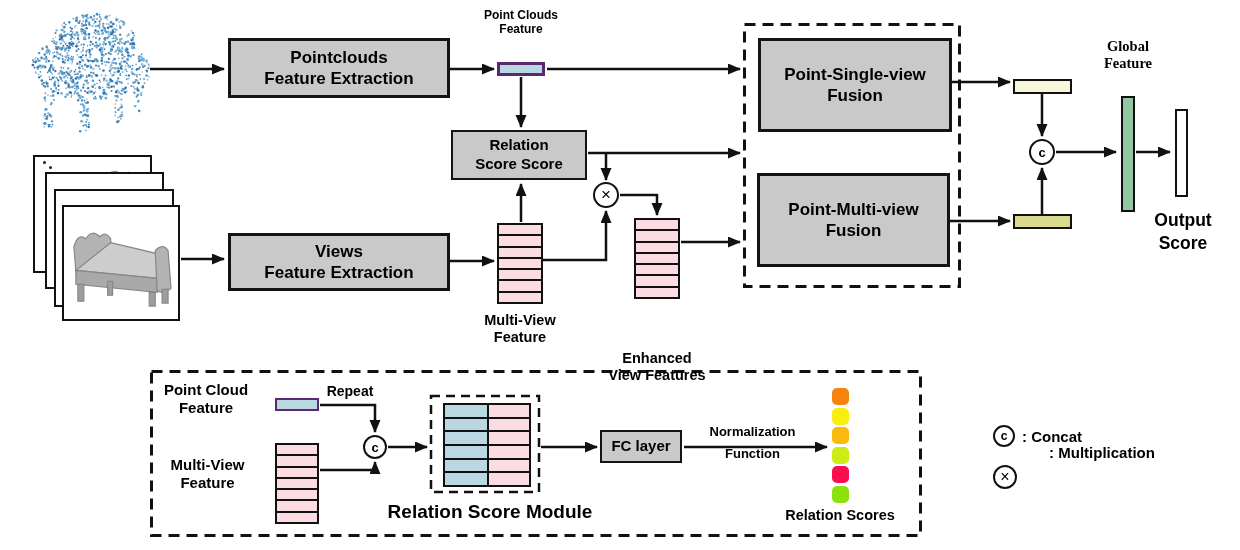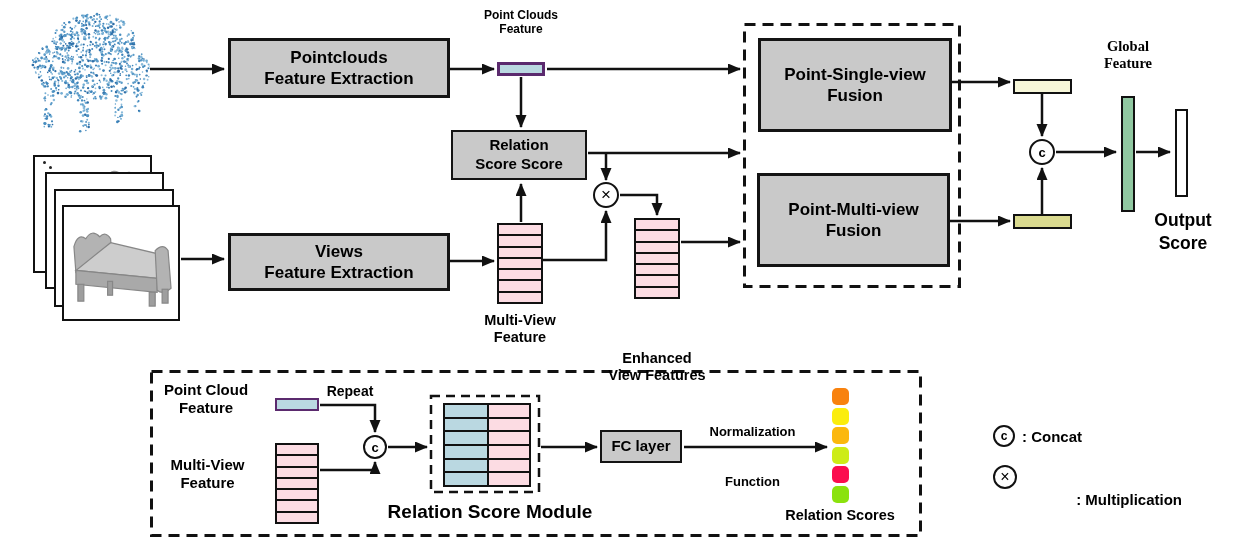--- a/index.html
+++ b/index.html
@@ -1169,33 +1169,33 @@
   <div class="lbl" style="left:145px;top:456px;width:125px;font-size:15px;">
     <div>Multi-View</div>
     <div>Feature</div>
   </div>
   <div class="lbl" style="left:340px;top:501px;width:300px;font-size:19px;">
     <div>Relation Score Module</div>
   </div>
   <div class="lbl" style="left:690px;top:424px;width:125px;font-size:13px;">
     <div>Normalization</div>
   </div>
-  <div class="lbl" style="left:690px;top:446px;width:125px;font-size:13px;margin-top:28px;">
+  <div class="lbl" style="left:690px;top:446px;width:125px;font-size:13px;">
     <div>Function</div>
   </div>
   <div class="lbl" style="left:760px;top:507px;width:160px;font-size:14.5px;">
     <div>Relation Scores</div>
   </div>
 
   <div class="circ" style="left:993px;top:425px;width:22px;height:22px;font-size:12px;">
     <span>c</span>
   </div>
   <div class="lbl" style="left:1022px;top:428px;width:140px;font-size:15px;text-align:left;">
     <div>: Concat</div>
   </div>
   <div class="circ" style="left:993px;top:465px;width:24px;height:24px;font-size:16px;font-weight:400;">
     <span>×</span>
   </div>
-  <div class="lbl" style="left:1022px;top:491px;width:160px;font-size:15px;text-align:right;">
+  <div class="lbl" style="left:1022px;top:444px;width:160px;font-size:15px;text-align:center;">
     <div>: Multiplication</div>
   </div>
 
 </div>
 
 </body></html>

